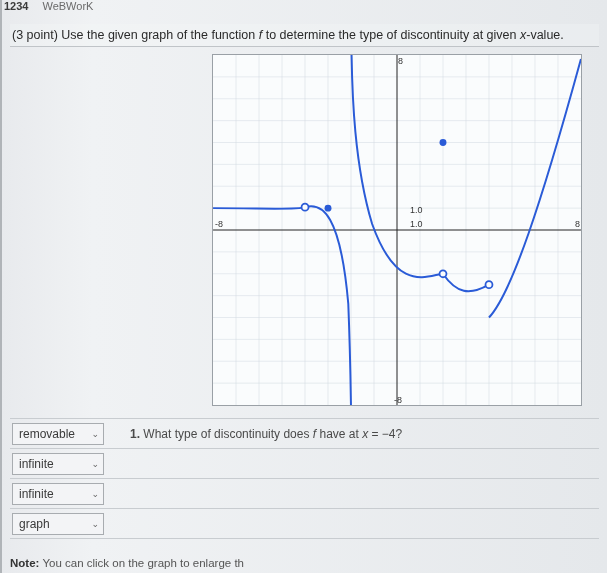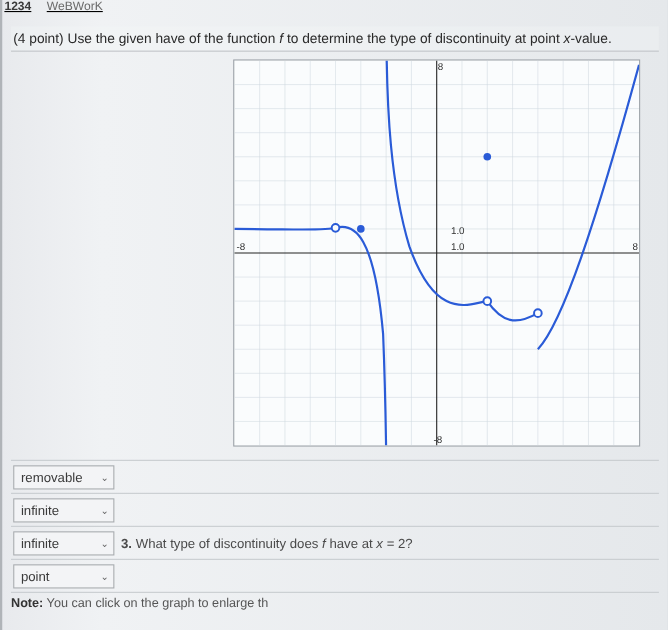--- a/index.html
+++ b/index.html
@@ -18,21 +18,20 @@
       position: relative;
       border-left: 2px solid #b0b4b8;
     }
     .top-tab {
       position: absolute;
       top: 0;
       left: 0;
       height: 18px;
       display: flex;
       align-items: flex-start;
-      text-decoration: underline;
     }
     .tab-num {
       font-size: 11px;
       font-weight: bold;
       color: #3a3a3a;
       padding: 0 8px 0 2px;
     }
     .tab-label {
       font-size: 11px;
       color: #6a6a6a;
@@ -66,20 +65,21 @@
       right: 8px;
       top: 418px;
     }
     .row {
       display: flex;
       align-items: center;
       height: 30px;
       border-top: 1px solid #c8ccd0;
       font-size: 12px;
       color: #4a4a4a;
+      gap: 20px;
     }
     .sel {
       width: 92px;
       height: 22px;
       margin: 0 6px 0 2px;
       background: #f3f4f6;
       border: 1px solid #a8acb0;
       display: flex;
       align-items: center;
       padding: 0 4px 0 6px;
@@ -88,37 +88,37 @@
       position: relative;
     }
     .sel .chev {
       margin-left: auto;
       font-size: 9px;
       color: #666;
     }
     .qtext .f-it { font-style: italic; }
     .note {
       border-top: 1px solid #c8ccd0;
-      padding-top: 4px;
+      padding-top: 18px;
       font-size: 11.5px;
       color: #555;
     }
     .note b { font-weight: bold; color: #333; }
   </style>
 </head>
 <body>
 <div class="page">
 
   <div class="top-tab">
     <span class="tab-num">1234</span>
     <span class="tab-label">WeBWorK</span>
   </div>
 
   <div class="question">
-    <span>(4 point) </span><span>Use the given have of the function </span><span class="f-it">f</span><span> to determine the type of discontinuity at point </span><span class="f-it">x</span><span>-value.</span>
+    <span>(3 point) </span><span>Use the given graph of the function </span><span class="f-it">f</span><span> to determine the type of discontinuity at given </span><span class="f-it">x</span><span>-value.</span>
   </div>
 
   <div class="graph-wrap">
     <svg viewBox="0 0 370 352">
 
       <g stroke="#d8e0e8" stroke-width="0.5">
         
       </g>
       <g stroke="#d0d8e0" stroke-width="0.5">
 
@@ -188,39 +188,39 @@
       </g>
     </svg>
   </div>
 
   <div class="answers">
     <div class="row">
       <div class="sel">
         <span>removable</span>
         <span class="chev">⌄</span>
       </div>
+      <div class="qtext">
+        <b>1.</b><span> What type of discontinuity does </span><span class="f-it">f</span><span> have at </span><span class="f-it">x</span><span> = −4?</span>
+      </div>
     </div>
     <div class="row">
       <div class="sel">
         <span>infinite</span>
         <span class="chev">⌄</span>
       </div>
     </div>
     <div class="row">
       <div class="sel">
         <span>infinite</span>
         <span class="chev">⌄</span>
       </div>
-      <div class="qtext">
-        <b>3.</b><span> What type of discontinuity does </span><span class="f-it">f</span><span> have at </span><span class="f-it">x</span><span> = 2?</span>
-      </div>
-    </div>
-    <div class="row">
-      <div class="sel">
-        <span>point</span>
+    </div>
+    <div class="row">
+      <div class="sel">
+        <span>graph</span>
         <span class="chev">⌄</span>
       </div>
     </div>
     <div class="note">
       <b>Note:</b><span> You can click on the graph to enlarge th</span>
     </div>
   </div>
 
 </div>
 

